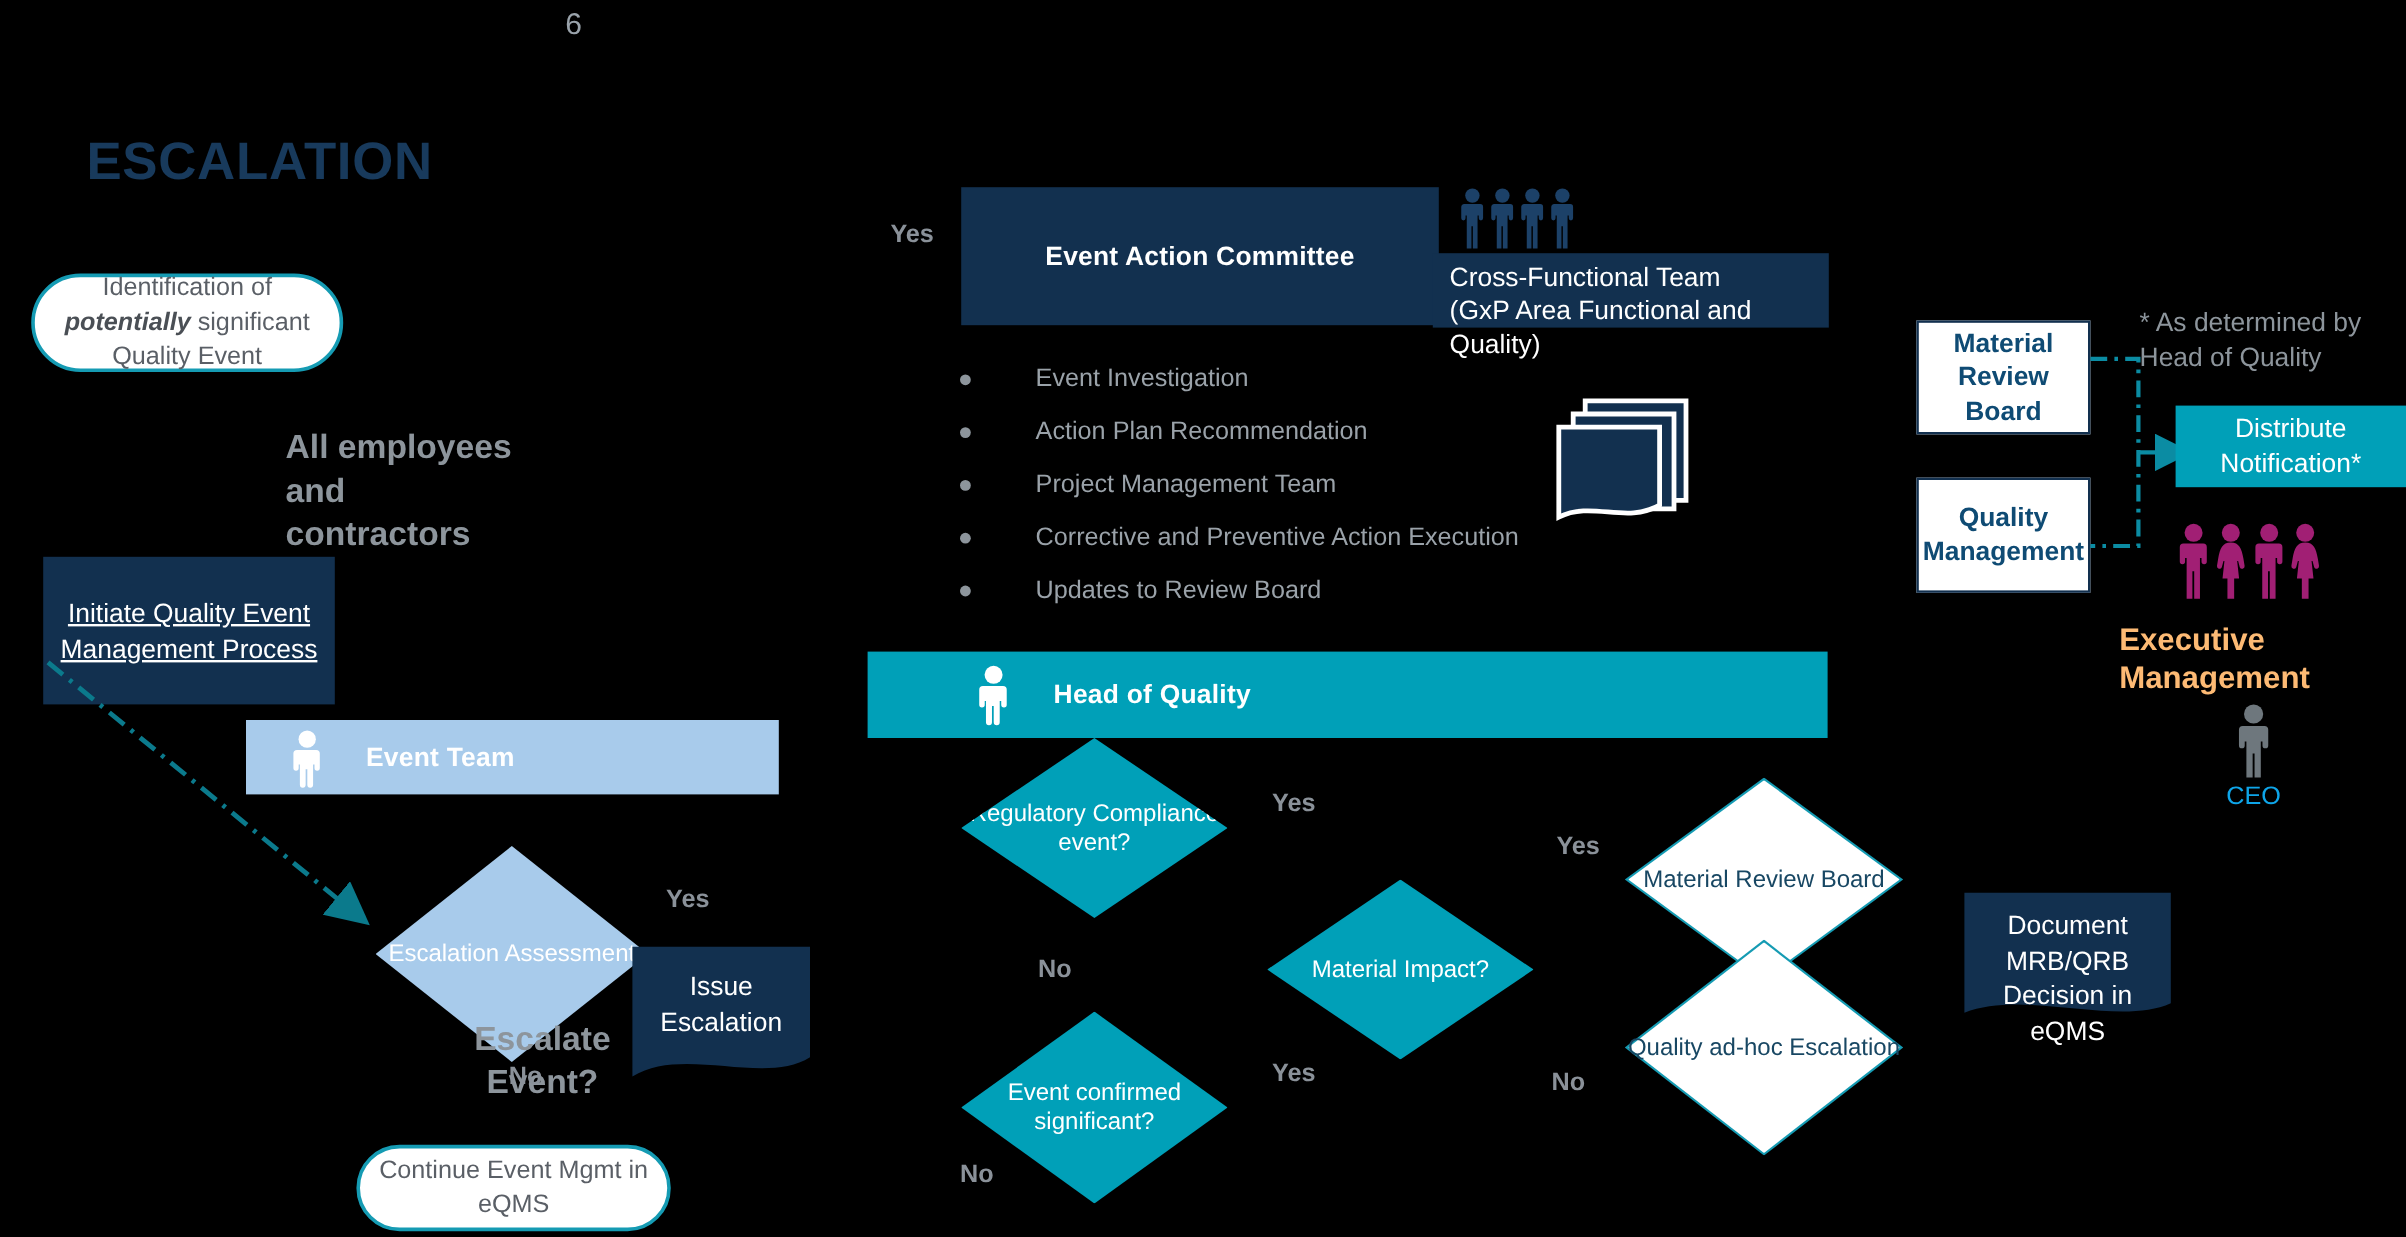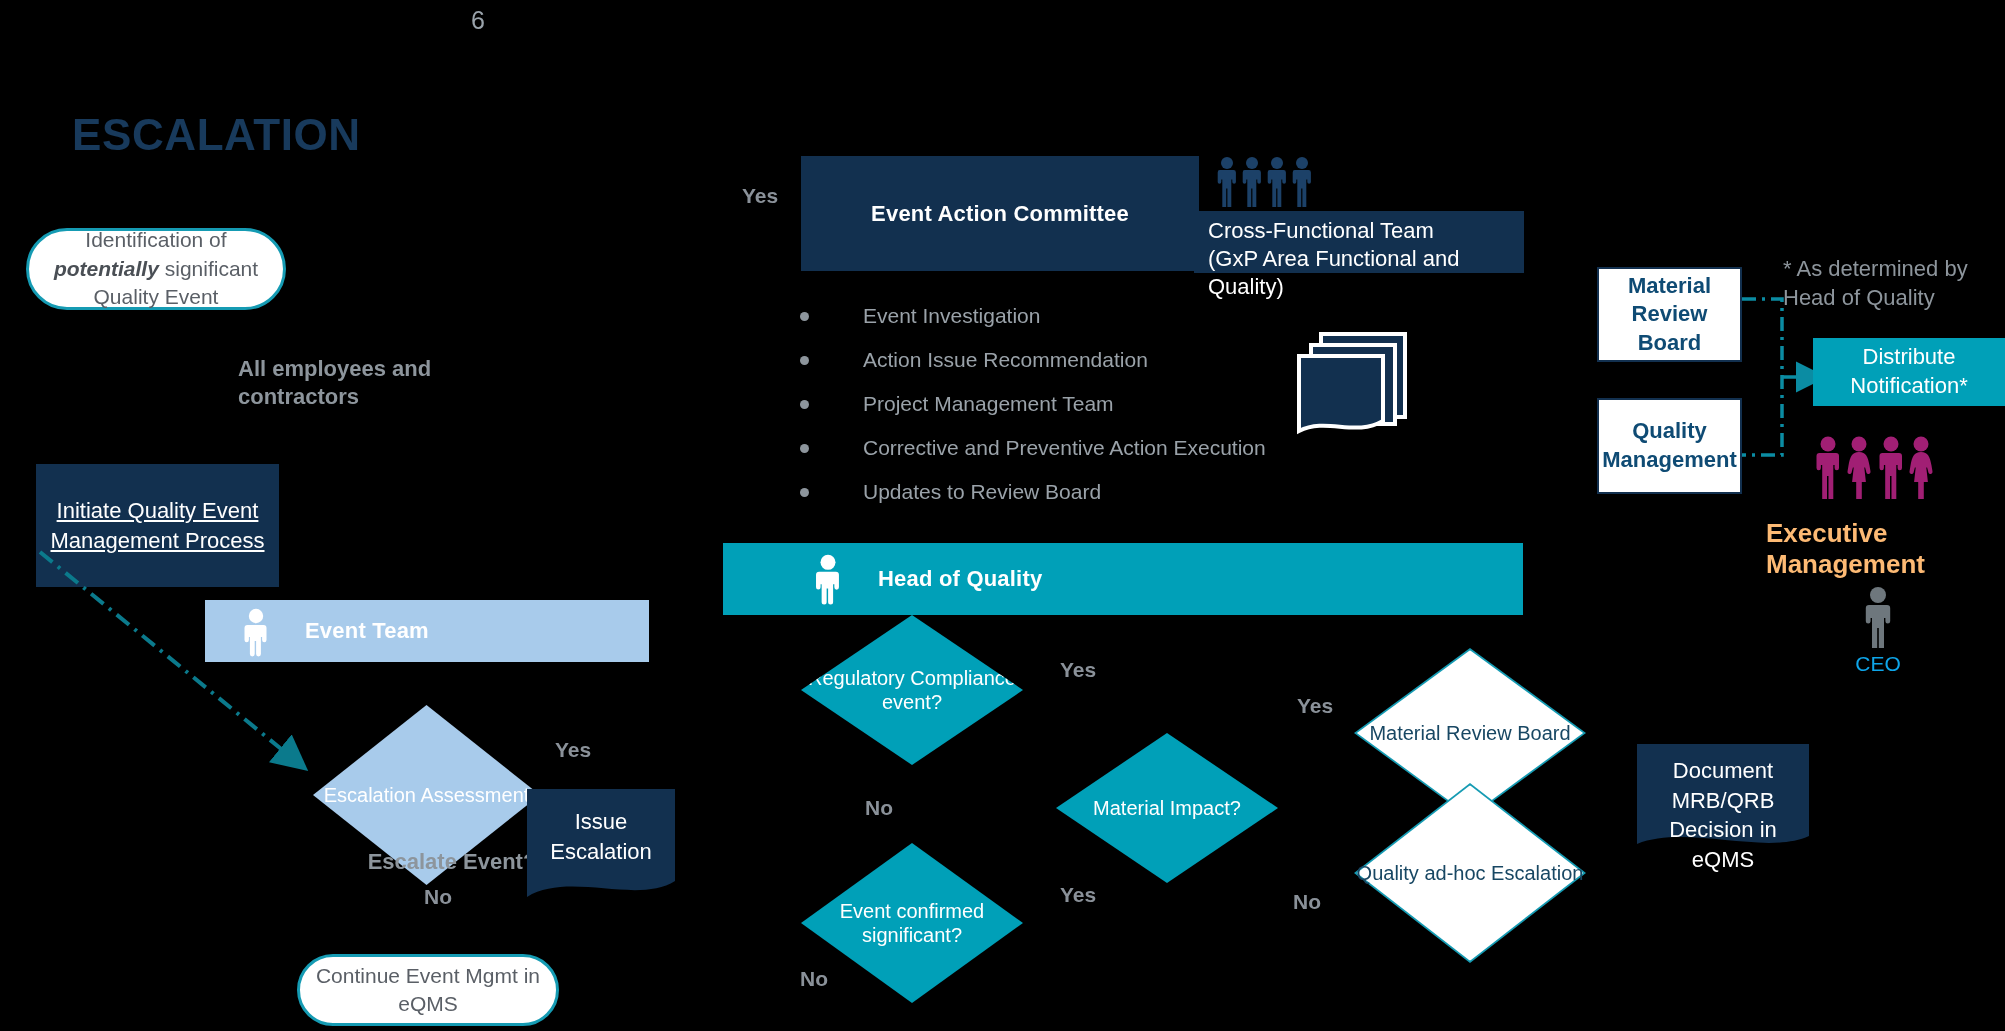--- a/index.html
+++ b/index.html
@@ -15,21 +15,21 @@
   .pagenum{
     left:458px;top:6px;width:40px;text-align:center;
     font-size:25px;color:#9aa3ab;font-weight:400;
   }
   .title{
     left:72px;top:110px;
     font-size:44px;font-weight:700;letter-spacing:.6px;
     color:#183a5c;
   }
   .lbl{
-    color:#8d959c;font-size:22px;font-weight:600;line-height:1.28;
+    color:#8d959c;font-size:28px;font-weight:600;line-height:1.28;
   }
   .yesno{color:#8a9199;font-size:21px;font-weight:600;}
 
   
   .pill{
     background:#fff;border:3px solid #159bb3;border-radius:48px;
     color:#5a5f66;display:flex;align-items:center;justify-content:center;
     text-align:center;line-height:1.35;font-size:21px;font-weight:400;
   }
   .pill em{font-style:italic;font-weight:700;color:#4a4f55;}
@@ -183,21 +183,21 @@
     </div>
   </div>
 
   <div class="abs bullets">
     <div class="row">
       <span class="dot"></span>
       <span class="btxt">Event Investigation</span>
     </div>
     <div class="row">
       <span class="dot"></span>
-      <span class="btxt">Action Issue Recommendation</span>
+      <span class="btxt">Action Plan Recommendation</span>
     </div>
     <div class="row">
       <span class="dot"></span>
       <span class="btxt">Project Management Team</span>
     </div>
     <div class="row">
       <span class="dot"></span>
       <span class="btxt">Corrective and Preventive Action Execution</span>
     </div>
     <div class="row">

